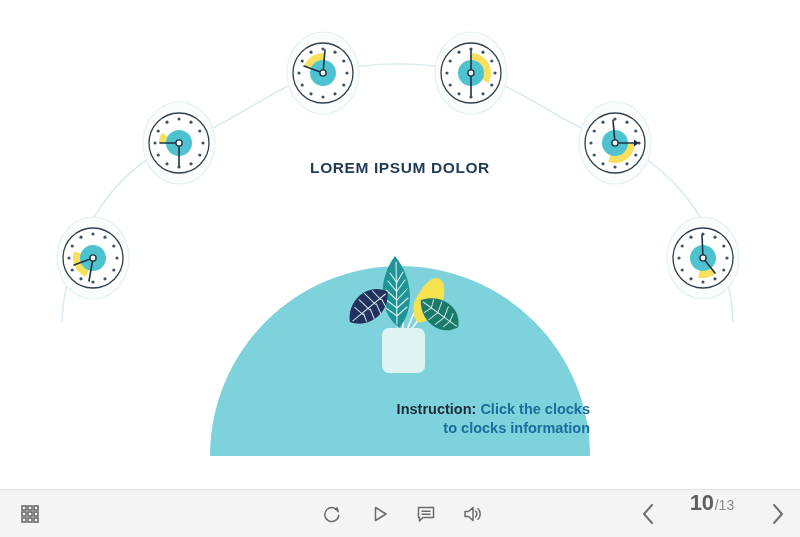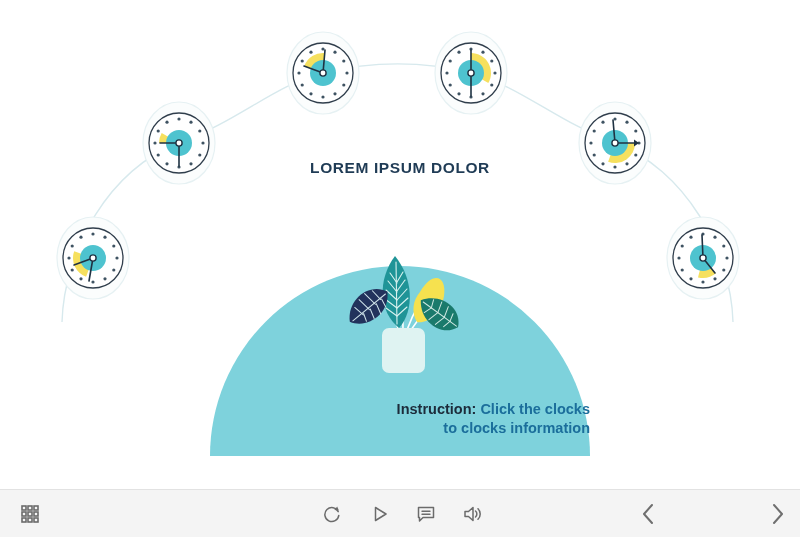--- a/index.html
+++ b/index.html
@@ -432,20 +432,24 @@
         <path d="M16 4.8 A 7.2 7.2 0 0 1 16 15.2" fill="none" stroke="#6b6b6b" stroke-width="1.5" stroke-linecap="round"></path>
       </svg>
     </div>
 
     <div class="tb-btn tb-prev">
       <svg width="20" height="24" viewBox="0 0 20 24">
         <path d="M13 3 L 5 12 L 13 21" fill="none" stroke="#6f6f6f" stroke-width="2" stroke-linecap="round" stroke-linejoin="round"></path>
       </svg>
     </div>
 
+    <div id="pager">
+      <span class="cur">10</span>
+        <span class="tot">/13</span>
+    </div>
 
     <div class="tb-btn tb-next">
       <svg width="20" height="24" viewBox="0 0 20 24">
         <path d="M7 3 L 15 12 L 7 21" fill="none" stroke="#6f6f6f" stroke-width="2" stroke-linecap="round" stroke-linejoin="round"></path>
       </svg>
     </div>
 
   </div>
 </div>
 

